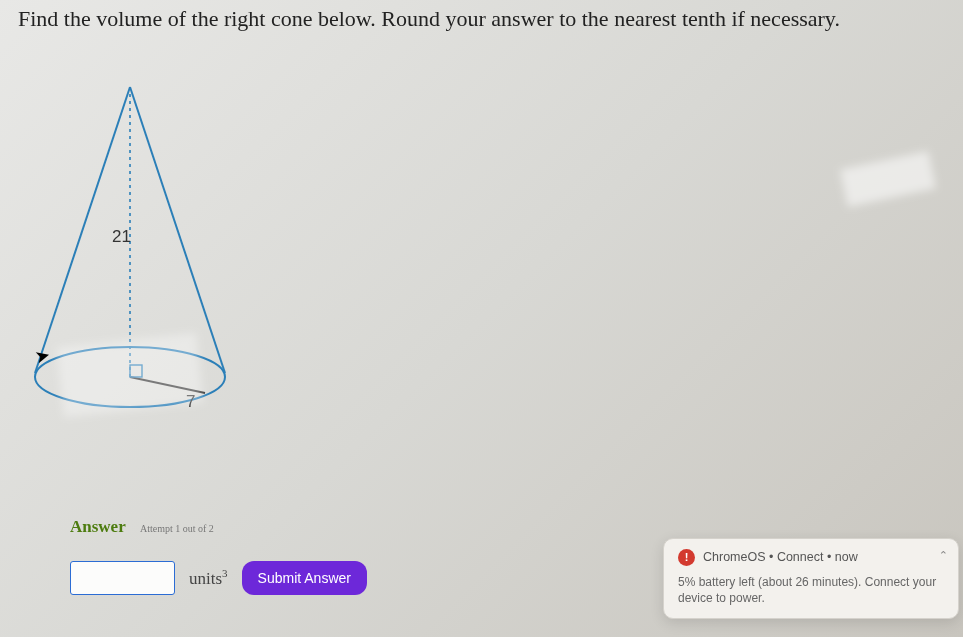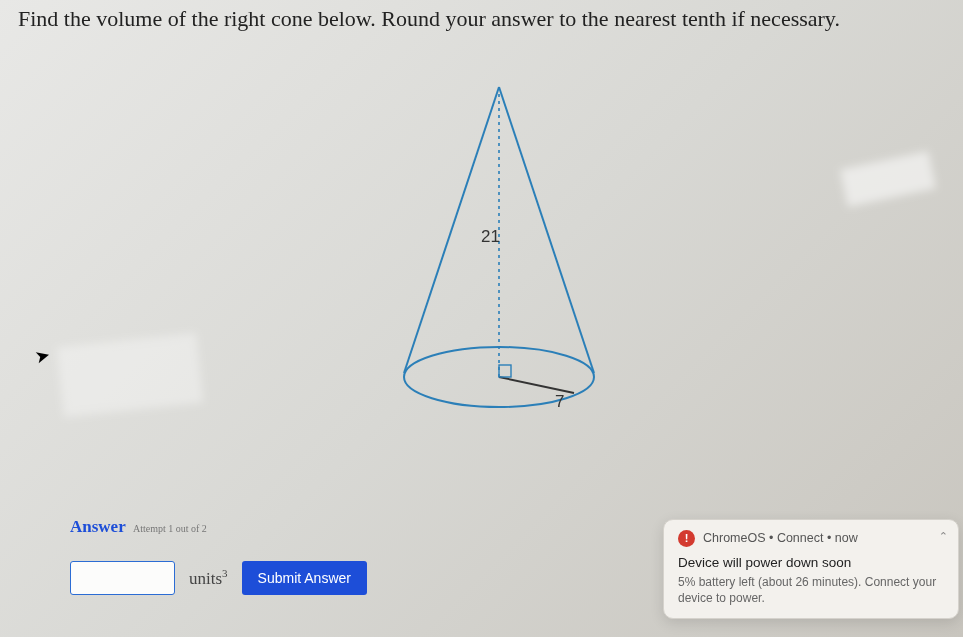--- a/index.html
+++ b/index.html
@@ -22,33 +22,32 @@
   .glare2 { top: 340px; left: 60px; width: 140px; height: 70px; transform: rotate(-6deg); background: rgba(255,255,255,0.35); }
 
   .question {
     font-size: 22px;
     padding: 6px 6px 0 18px;
     color: #222;
   }
 
   .figure-wrap {
     display: flex;
-    justify-content: center;
+    justify-content: flex-start;
     margin-top: 35px;
-    padding-left: 34px;
   }
   svg.cone { width: 260px; height: 360px; }
 
   .answer-row {
     position: absolute;
     left: 70px;
     bottom: 100px;
     font-size: 17px;
   }
-  .answer-row .answer-label { font-weight: bold; color: #1d4ed8; margin-right: 3px; font-family: Georgia, serif; }
+  .answer-row .answer-label { font-weight: bold; color: #4d7c0f; margin-right: 10px; font-family: Georgia, serif; }
   .answer-row .attempt { color: #777; font-size: 10px; }
 
   .input-row {
     position: absolute;
     left: 70px;
     bottom: 42px;
     display: flex;
     align-items: center;
     gap: 14px;
   }
@@ -63,26 +62,26 @@
     font-size: 15px;
   }
   .units {
     font-family: Georgia, serif;
     font-size: 17px;
     color: #444;
     text-align: right;
   }
   .units sup { font-size: 11px; }
   .submit-btn {
-    background: #1d4ed8;
+    background: #6d28d9;
     color: #fff;
     border: none;
     padding: 9px 16px;
     font-size: 14px;
-    border-radius: 3px;
+    border-radius: 12px;
     cursor: pointer;
     font-family: Arial, sans-serif;
   }
 
   .cursor-arrow {
     position: absolute;
     left: 35px;
     top: 345px;
     font-size: 18px;
     color: #000;
@@ -180,15 +179,14 @@
   <div class="notif-header">
     <span class="notif-icon">!</span>
     <span>
       <span>ChromeOS</span>
       <span> • </span>
       <span>Connect</span>
       <span> • </span>
       <span>now</span>
     </span>
   </div>
-  <div class="notif-title">Device will power down soon</div>
   <div class="notif-body">5% battery left (about 26 minutes). Connect your device to power.</div>
 </div>
 
 </body></html>

